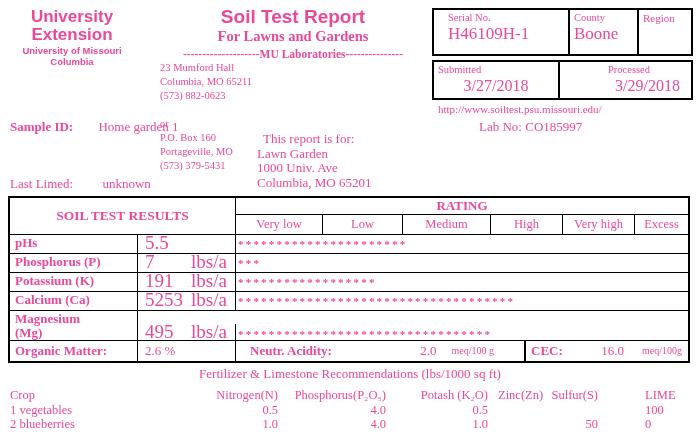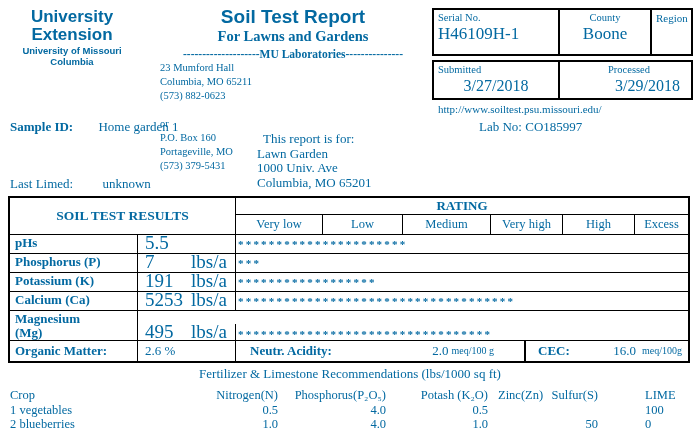--- a/index.html
+++ b/index.html
@@ -1,17 +1,17 @@
 <!DOCTYPE html>
 <html><head>
 <meta charset="utf-8">
 <style>
   html,body { margin:0; padding:0; background:#fff; }
   #page {
-    position:relative; width:700px; height:437px; background:#ffffff; color:#0369a1;
+    position:relative; width:700px; height:437px; background:#ffffff; color:#ec4899;
     font-family:"Liberation Serif","DejaVu Serif",serif; overflow:hidden;
   }
   .sans { font-family:"Liberation Sans","DejaVu Sans",sans-serif; }
   .abs { position:absolute; }
   .b { font-weight:bold; }
 
   
   #univ { left:14px; top:8px; width:116px; text-align:center; }
   .univ-big { font-size:17px; line-height:18px; font-weight:bold; }
   .univ-small { font-size:9.5px; line-height:10.5px; font-weight:bold; }
@@ -26,22 +26,22 @@
   .addr-or { padding-top:14px; }
 
   
   #serialbox { left:432px; top:8px; width:261px; }
   .sbox { border:2px solid #000; display:flex; box-sizing:border-box; background:#fff; }
   .sbox1 { height:48px; }
   .sbox2 { height:40px; margin-top:4px; }
   .scell { box-sizing:border-box; padding:2px 4px; }
   .scell-label { font-size:10.5px; line-height:12px; }
   .scell-value { font-size:17px; line-height:20px; }
-  .cell-serial { width:126px; border-right:2px solid #000; }
-  .cell-county { width:92px; border-right:2px solid #000; text-align:center; }
+  .cell-serial { width:126px; border-right:2px solid #000;margin-left:10px; }
+  .cell-county { width:69px; border-right:2px solid #000; text-align:left; }
   .cell-region { flex:1; font-size:11px; line-height:11px; word-break:break-all; padding:3px 2px 2px 4px; }
   .cell-submitted { width:126px; border-right:2px solid #000; }
   .cell-processed { flex:1;padding-left:48px; }
   .date-value { font-size:16px; line-height:19px; text-align:center; }
   #lab-url { margin-top:3px; padding-left:6px; font-size:11px; }
 
   
   #sample-line { left:10px; top:119px; font-size:13px; }
   #sample-line .val { margin-left:22px; }
   #lab-no { left:479px; top:119px; font-size:13px; }
@@ -72,24 +72,24 @@
   .svalue .u { flex:1; }
   .sstars { flex:1; display:flex; align-items:center; padding-left:2px; font-weight:bold;
             font-size:11px; letter-spacing:2.2px; white-space:nowrap; overflow:hidden; }
   .tfoot { display:flex; border-top:1px solid #000; margin-top:-1px; height:20px; line-height:18px; }
   .flabel { width:128px; border-right:1px solid #000; font-weight:bold; font-size:13px; padding:1px 3px 5px 5px; box-sizing:border-box; }
   .fvalue { width:98px; border-right:1px solid #000; font-size:13px; padding:1px 0 1px 7px; box-sizing:border-box; }
   .facid { width:290px; border-right:2px solid #000; display:flex; align-items:center; font-size:13px;
            padding:0 30px 0 14px; box-sizing:border-box; }
   .facid .lab { font-weight:bold; }
   .facid .num { margin-left:auto; }
-  .fcec { flex:1; display:flex; align-items:center; font-size:13px; padding:0 6px 0 12px; box-sizing:border-box; }
+  .fcec { flex:1; display:flex; align-items:center; font-size:13px; padding:0 6px 0 5px; box-sizing:border-box; }
   .fcec .lab { font-weight:bold; }
   .fcec .num { margin-left:auto; margin-right:3px; }
-  .small-unit { font-size:10px; margin-left:3px; }
+  .small-unit { font-size:10px; margin-left:15px; }
 
   
   #fert-title { left:0; top:366px; width:700px; text-align:center; font-weight:normal; font-size:13px; }
   #croptable { left:10px; top:388px; width:676px; font-size:12.5px; line-height:14.5px; }
   .crow { display:flex; }
   .c-crop { width:200px; text-align:left; }
   .c-n { width:72px; text-align:right; padding-right:4px; box-sizing:border-box; }
   .c-p { width:118px; text-align:right; padding-right:14px; box-sizing:border-box; }
   .c-k { width:98px; text-align:right; padding-right:10px; box-sizing:border-box; }
   .c-zn { width:52px; text-align:right; padding-right:8px; box-sizing:border-box; }
@@ -172,22 +172,22 @@
 
   <div id="soiltable" class="abs">
     <div class="thead">
       <div class="results-cell">SOIL TEST RESULTS</div>
       <div class="rating-wrap">
         <div class="rating-title">RATING</div>
         <div class="rating-levels">
           <div class="rl rl0">Very low</div>
           <div class="rl rl1">Low</div>
           <div class="rl rl2">Medium</div>
+          <div class="rl rl3">High</div>
           <div class="rl rl4">Very high</div>
-          <div class="rl rl3">High</div>
           <div class="rl rl5">Excess</div>
         </div>
       </div>
     </div>
 
     <div class="srow">
       <div class="slabel">pHs</div>
       <div class="svalue">
         <span class="v">5.5</span>
         <span class="u"></span>

